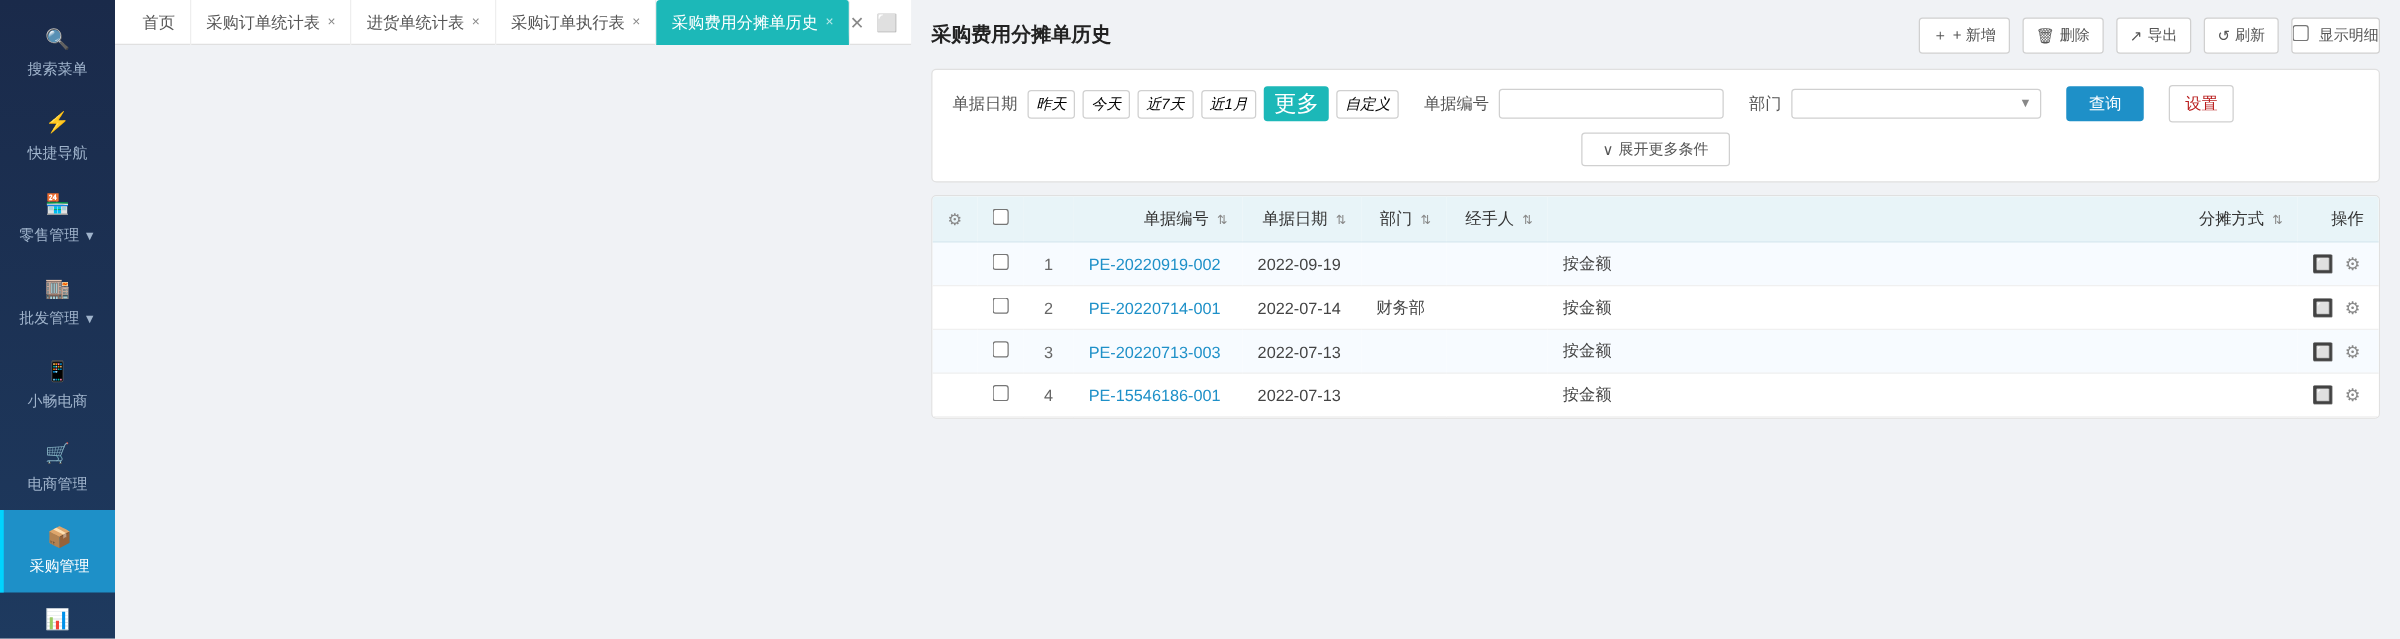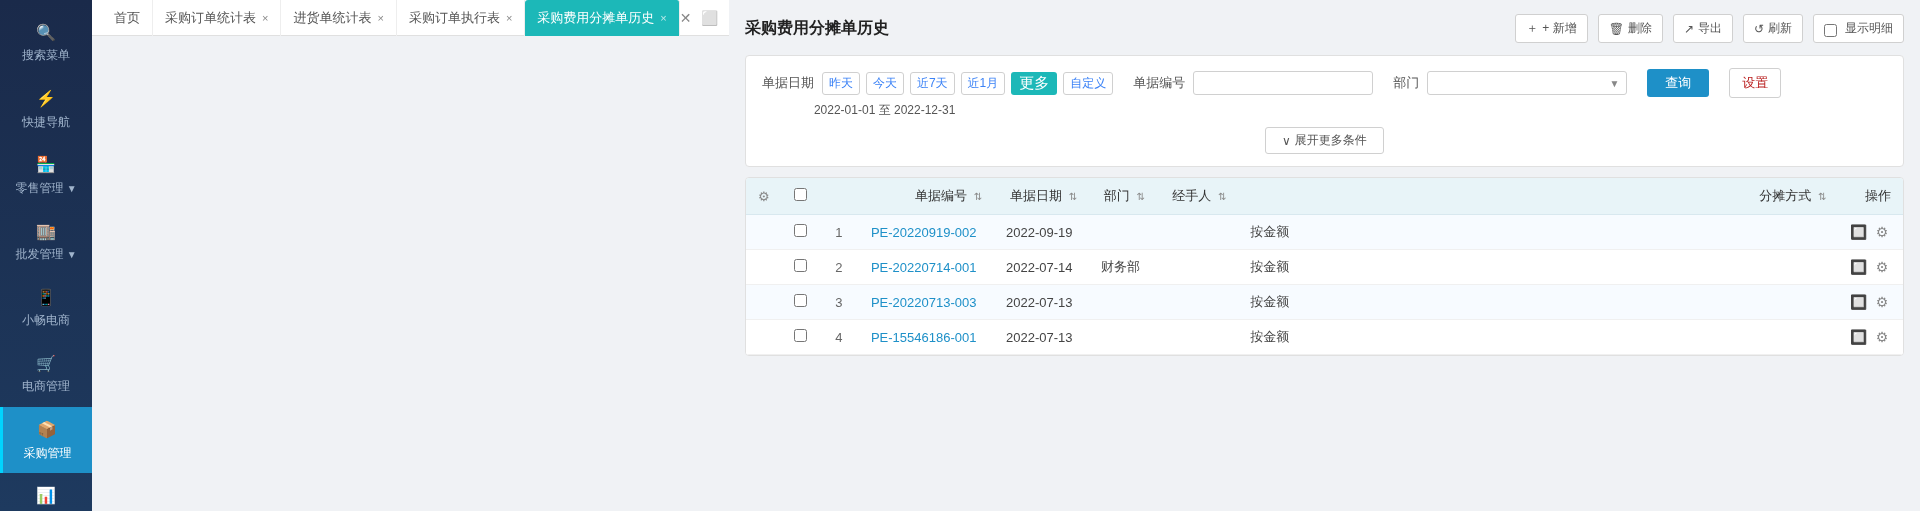--- a/index.html
+++ b/index.html
@@ -99,22 +99,22 @@
       gap: 4px;
       padding: 5px 10px;
       border: 1px solid #d0d0d0;
       border-radius: 3px;
       background: #fff;
       color: #555;
       cursor: pointer;
       font-size: 12px;
     }
     .show-cols-btn {
-      display: flex; align-items: flex-end; gap: 4px;
-      padding: 5px 10px; border: 1px solid #d0d0d0;
+      display: flex; align-items: flex-start; gap: 4px;
+      padding: 5px 0; border: 1px solid #d0d0d0;
       border-radius: 3px; background: #fff; color: #555;
       cursor: pointer; font-size: 12px;
     }
 
     
     .search-bar {
       background: #fff;
       border-radius: 4px;
       padding: 12px 16px;
       margin-bottom: 10px;
@@ -140,29 +140,30 @@
       display: flex;
       align-items: center;
       gap: 6px;
     }
     .shortcut-btn {
       padding: 2px 6px;
       border: 1px solid #d0d0d0;
       border-radius: 3px;
       cursor: pointer;
       font-size: 12px;
-      color: #3b82f6;
-      background: #fff;
+      color: #000000;
+      background: #fff;
+      font-style: italic;
     }
     .shortcut-more {
       padding: 2px 8px;
       border-radius: 3px;
       background: #1cb8b8;
       color: #fff;
-      font-size: 15px;
+      font-size: 18px;
       cursor: pointer;
       border: none;
     }
     .date-range-text {
       color: #555;
       font-size: 12px;
     }
     .search-input {
       border: 1px solid #d0d0d0;
       border-radius: 3px;
@@ -395,23 +396,20 @@
         </div>
 
         <button class="search-query-btn">
           <span>查询</span>
         </button>
         <button class="settings-btn">
           <span>设置</span>
         </button>
       </div>
 
-      <div style="margin-top:4px; margin-left: 52px;">
-        <span class="date-range-text">2022-01-01 至 2022-12-31</span>
-      </div>
 
       <div class="expand-row">
         <button class="expand-btn">
           <span>∨</span>
           <span>展开更多条件</span>
         </button>
       </div>
     </div>
 
     <div class="table-container">

